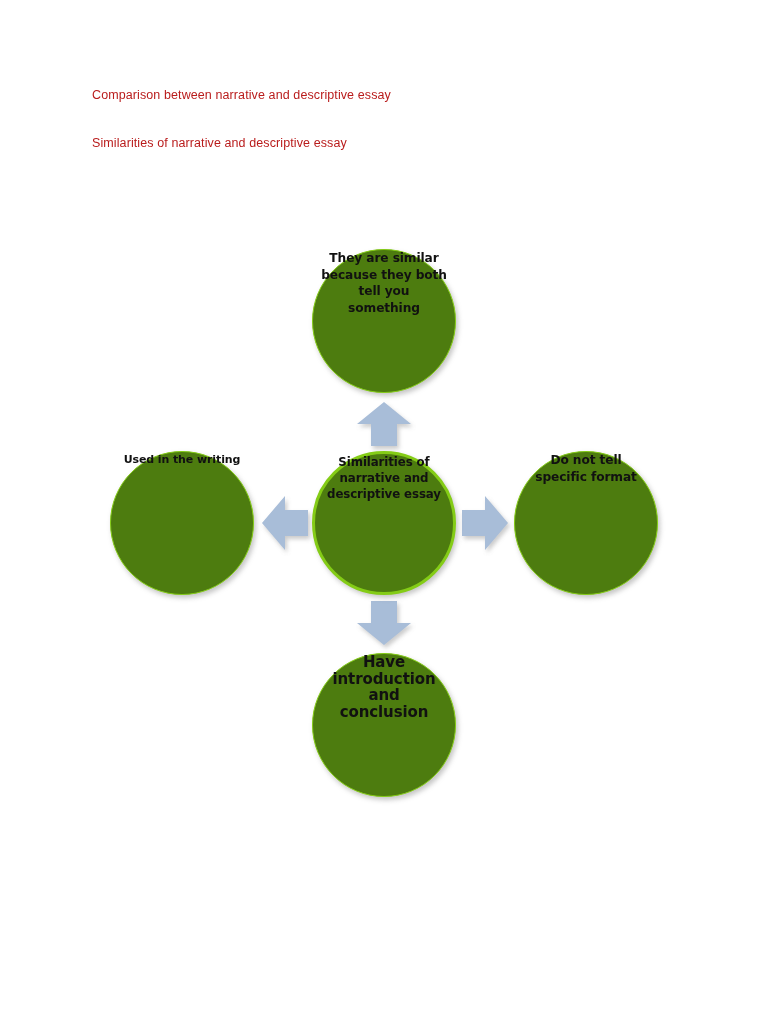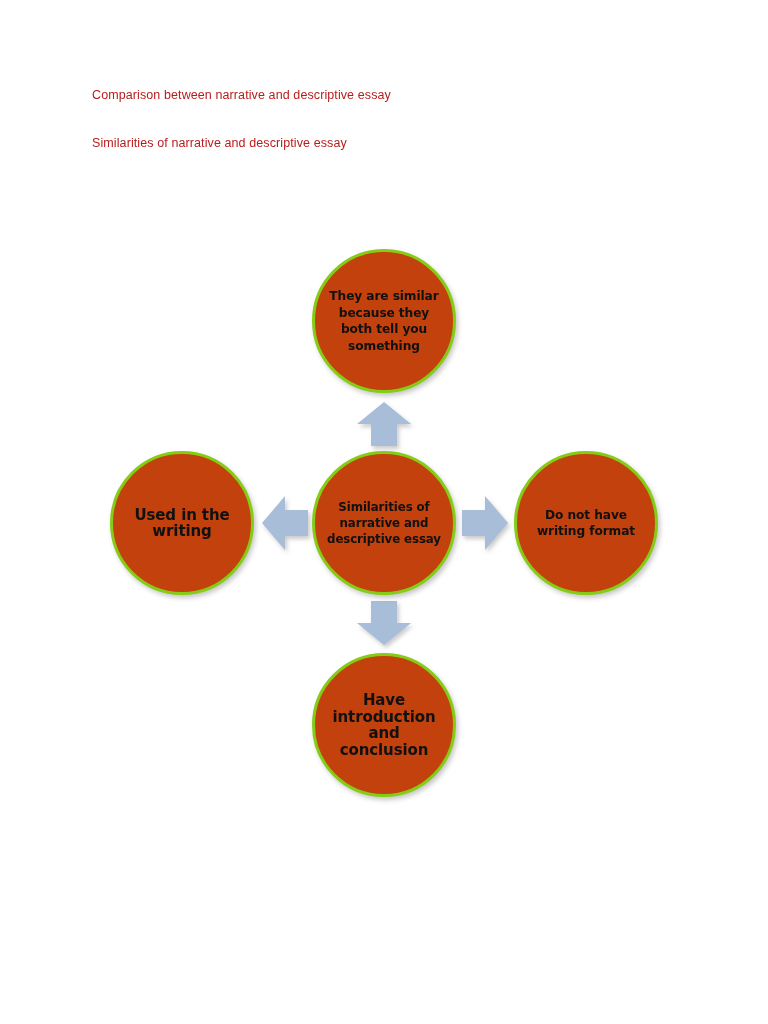--- a/index.html
+++ b/index.html
@@ -48,25 +48,24 @@
     left: 0;
     top: 0;
     width: 768px;
     height: 1024px;
   }
 
   .node {
     position: absolute;
     box-sizing: border-box;
     border-radius: 50%;
-    background: #c2410c;
-    border: 3px solid #84cc16;
+    background: #4d7c0f;
+    border: 1px solid #84cc16;
     box-shadow: 2px 3px 5px rgba(110, 110, 110, 0.40);
     display: flex;
-    align-items: center;
     justify-content: center;
     text-align: center;
   }
 
   .node .node-label {
     font-family: "DejaVu Sans", sans-serif;
     font-weight: 700;
     font-size: 12.3px;
     line-height: 16.5px;
     color: #111111;
@@ -91,21 +90,21 @@
   .node-bottom {
     left: 312px;  top: 653px;
     width: 144px; height: 144px;
   }
   .node-bottom .node-label { font-size: 15px; line-height: 16.5px; padding: 0 14px; }
 
   .node-left {
     left: 110px;  top: 451px;
     width: 144px; height: 144px;
   }
-  .node-left .node-label { font-size: 15px; line-height: 16.5px; padding: 0 8px; }
+  .node-left .node-label { font-size: 11px; line-height: 16.5px; padding: 0 8px; }
 
   .node-right {
     left: 514px;  top: 451px;
     width: 144px; height: 144px;
   }
   .node-right .node-label { font-size: 12.2px; line-height: 16.5px; padding: 0 12px; }
 
   
   .arrow {
     position: absolute;
@@ -184,21 +183,21 @@
 
     <div class="node node-left">
       <div class="node-label">Used in the writing</div>
     </div>
 
     <div class="node node-center">
       <div class="node-label">Similarities of narrative and descriptive essay</div>
     </div>
 
     <div class="node node-right">
-      <div class="node-label">Do not have writing format</div>
+      <div class="node-label">Do not tell specific format</div>
     </div>
 
     <div class="node node-bottom">
       <div class="node-label">Have introduction and conclusion</div>
     </div>
 
   </div>
 </div>
 
 </body></html>

